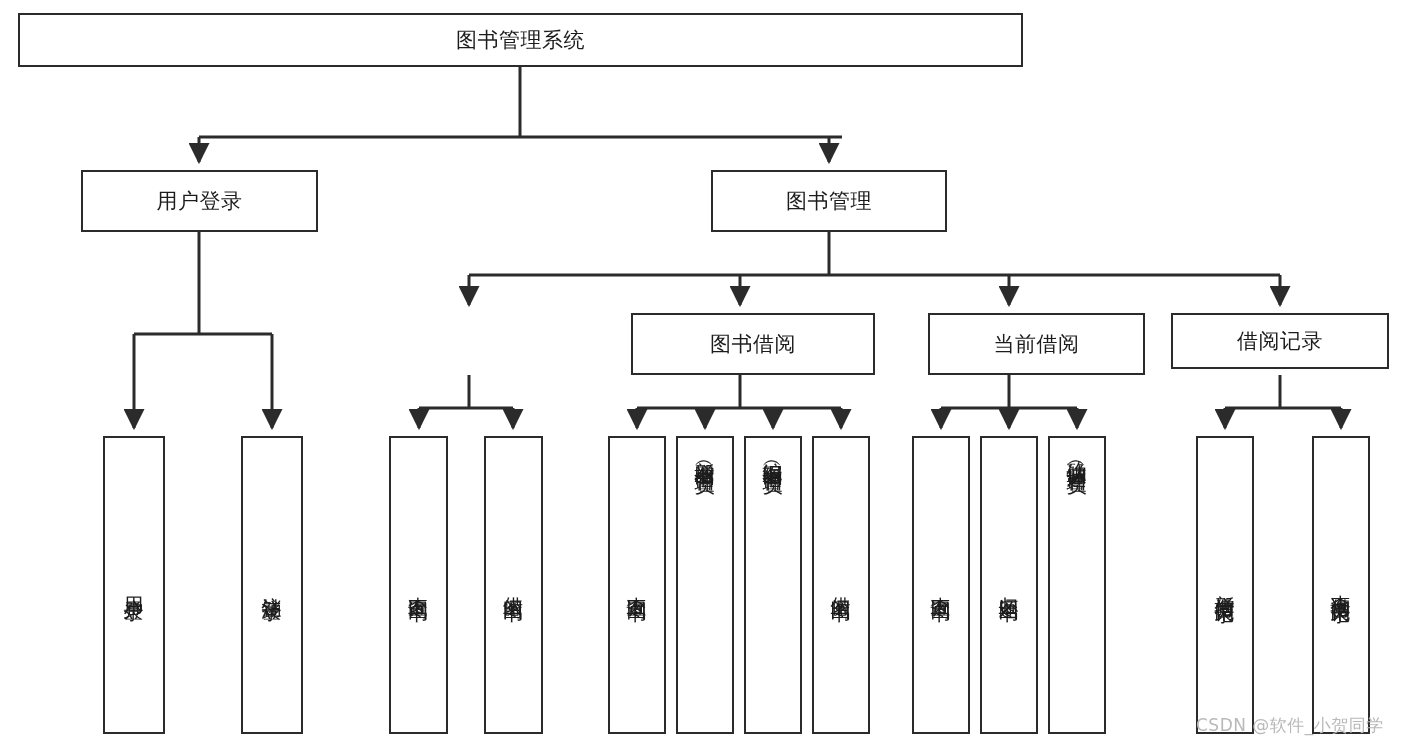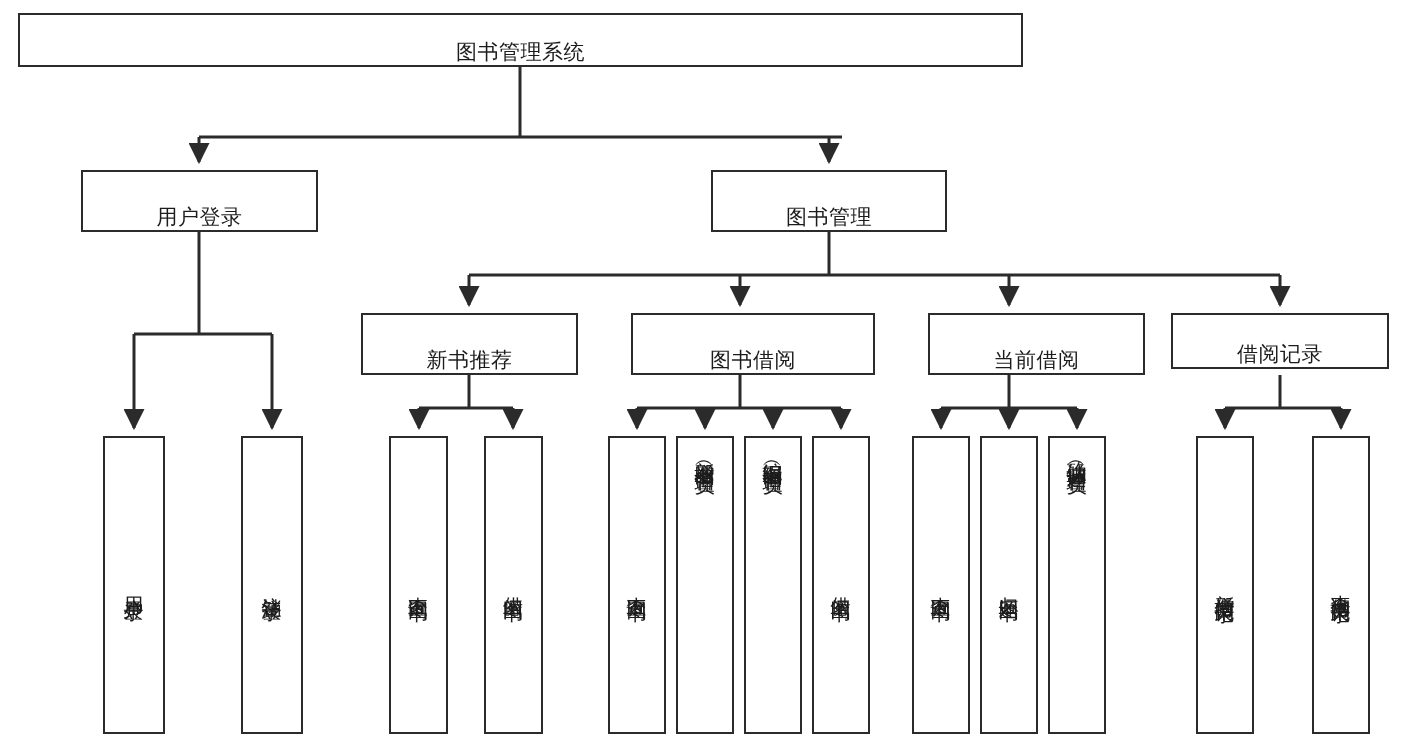--- a/index.html
+++ b/index.html
@@ -23,21 +23,21 @@
     top: 0;
     width: 1405px;
     height: 747px;
   }
   .node-box {
     position: absolute;
     box-sizing: border-box;
     border: 2px solid #2b2b2b;
     background: #ffffff;
     display: flex;
-    align-items: flex-end;
+    align-items: center;
     justify-content: center;
   }
   .node-label {
     font-size: 21px;
     color: #1c1c1c;
     line-height: 1.18;
     letter-spacing: 0.5px;
     white-space: nowrap;
     text-align: center;
   }
@@ -137,23 +137,20 @@
   </div>
 
   <div class="node-box" style="left:81px; top:170px; width:237px; height:62px;">
     <span class="node-label">用户登录</span>
   </div>
 
   <div class="node-box" style="left:711px; top:170px; width:236px; height:62px;">
     <span class="node-label">图书管理</span>
   </div>
 
-  <div class="node-box" style="left:361px; top:313px; width:217px; height:62px;">
-    <span class="node-label">新书推荐</span>
-  </div>
 
   <div class="node-box" style="left:631px; top:313px; width:244px; height:62px;">
     <span class="node-label">图书借阅</span>
   </div>
 
   <div class="node-box" style="left:901px; top:313px; width:217px; height:62px;margin-left:27px;">
     <span class="node-label">当前借阅</span>
   </div>
 
   <div class="node-box" style="left:1171px; top:313px; width:218px; height:56px;">
@@ -205,14 +202,15 @@
   </div>
 
   <div class="node-box vertical centered" style="left:1196px; top:436px; width:58px; height:298px;">
     <span class="node-label">新增借阅记录</span>
   </div>
 
   <div class="node-box vertical centered" style="left:1312px; top:436px; width:58px; height:298px;">
     <span class="node-label">查询借阅记录</span>
   </div>
 
+  <div class="watermark" style="left:1196px; top:714px;">CSDN @软件_小贺同学</div>
 
 </div>
 
 </body></html>

